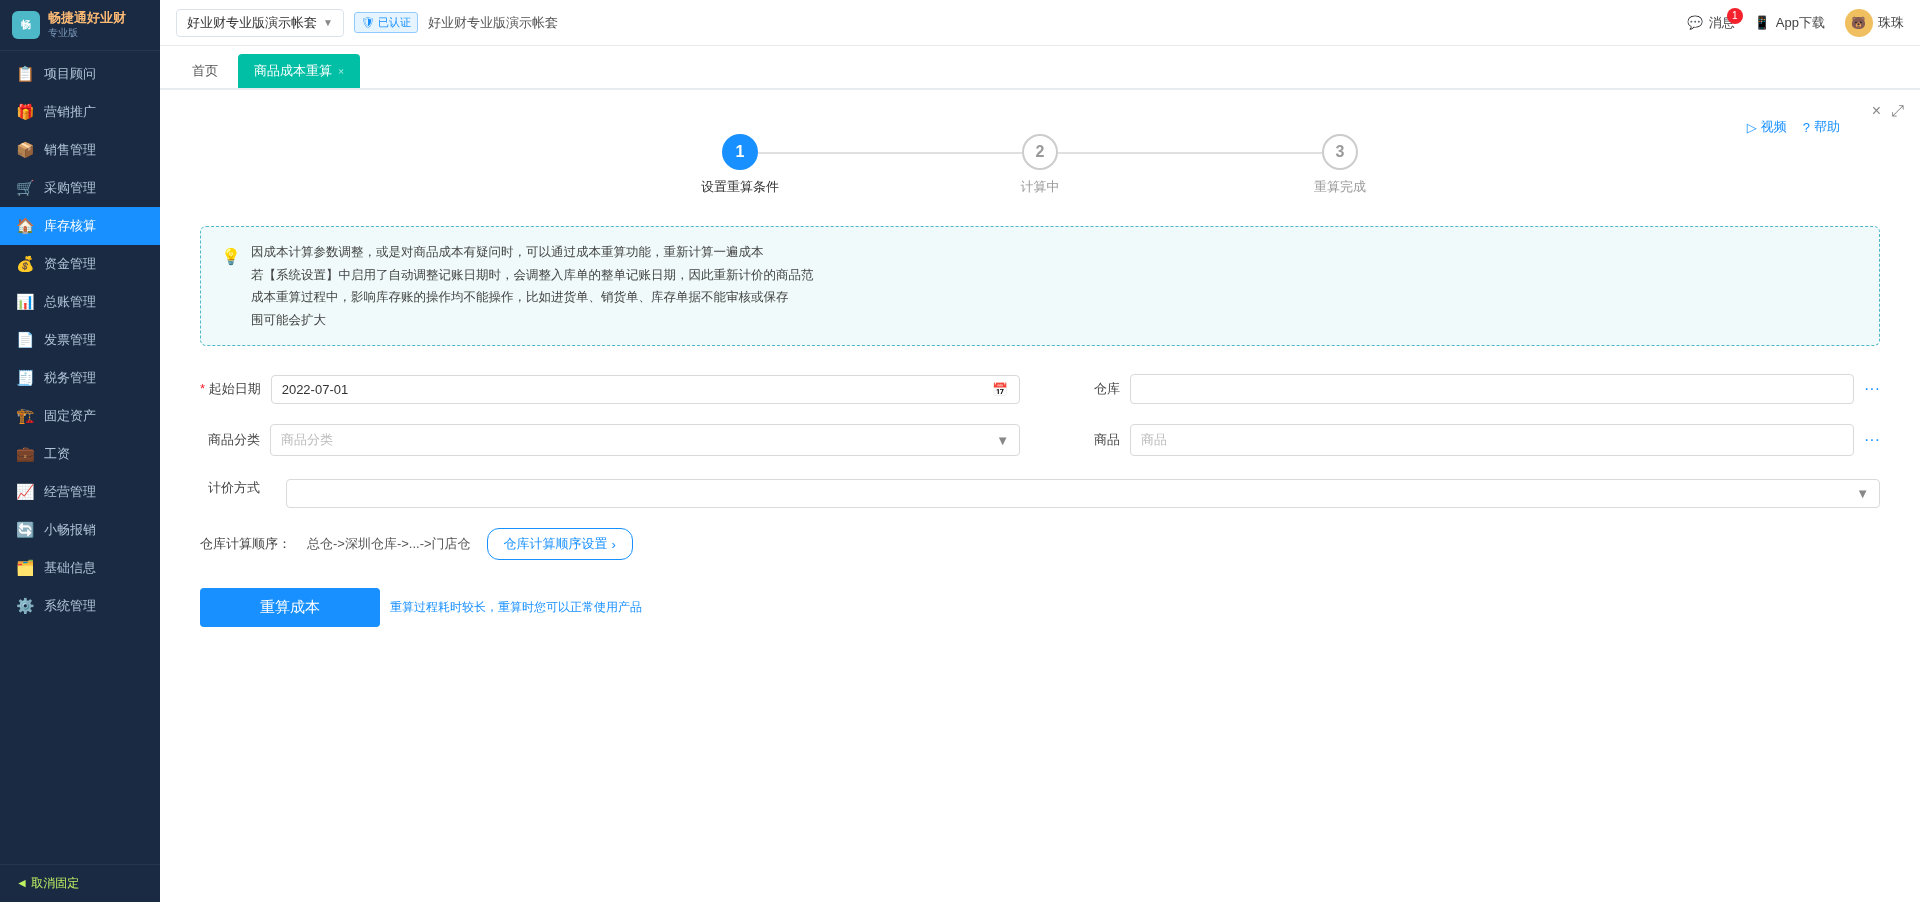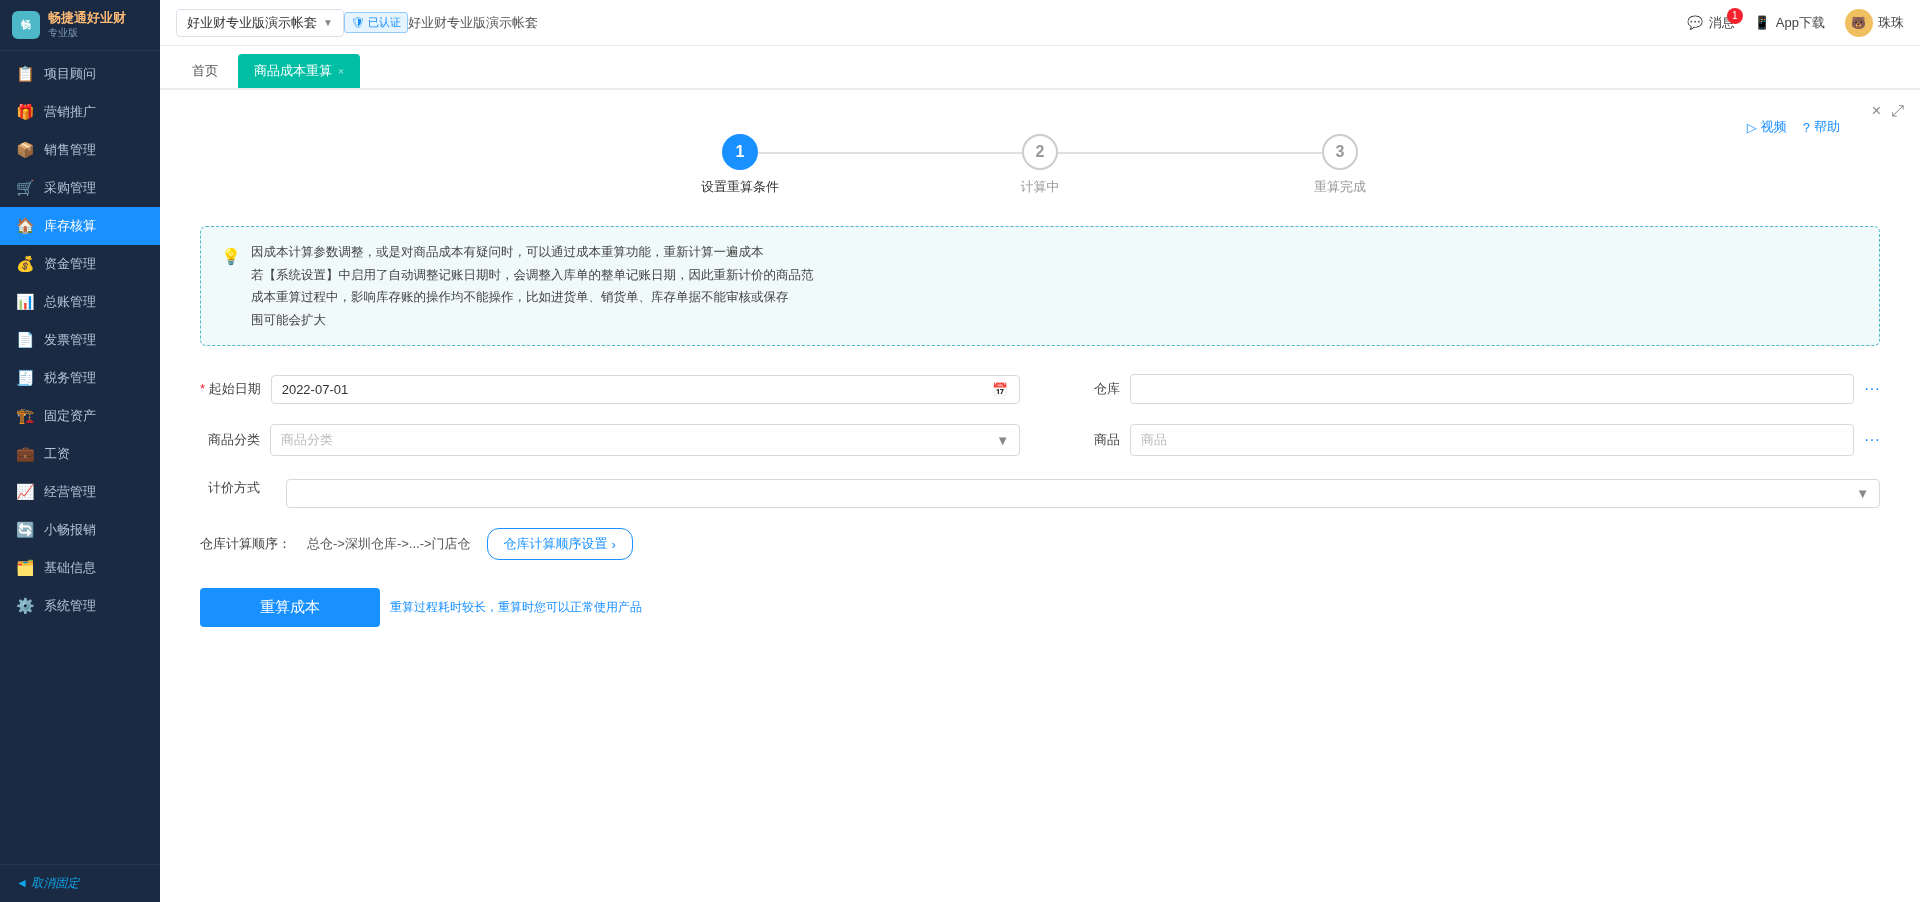--- a/index.html
+++ b/index.html
@@ -43,43 +43,44 @@
       cursor: pointer;
       color: #b0c4d8;
       font-size: 13px;
       transition: background 0.15s;
     }
     .sidebar-item.active { background: #1890ff; color: white; }
     .sidebar-item .icon { font-size: 15px; width: 18px; text-align: center; }
     .sidebar-footer {
       padding: 10px 16px;
       border-top: 1px solid #253650;
-      color: #0ea5e9;
+      color: #bef264;
       font-size: 12px;
       cursor: pointer;
-      display: flex; align-items: center; gap: 6px; font-style: italic;
+      display: flex; align-items: center; gap: 6px;
     }
 
     
     .main {
       flex: 1;
       display: flex;
       flex-direction: column;
       overflow: hidden;
       background: #f0f2f5;
     }
 
     
     .topbar {
       background: white;
       padding: 0 16px;
       display: flex;
       align-items: center;
       height: 46px;
       border-bottom: 1px solid #e8ecef;
+      gap: 10px;
     }
     .topbar-account {
       display: flex; align-items: center; gap: 6px;
       border: 1px solid #dce2ea;
       border-radius: 4px;
       padding: 4px 10px;
       cursor: pointer;
       color: #333;
       font-size: 13px;
     }

